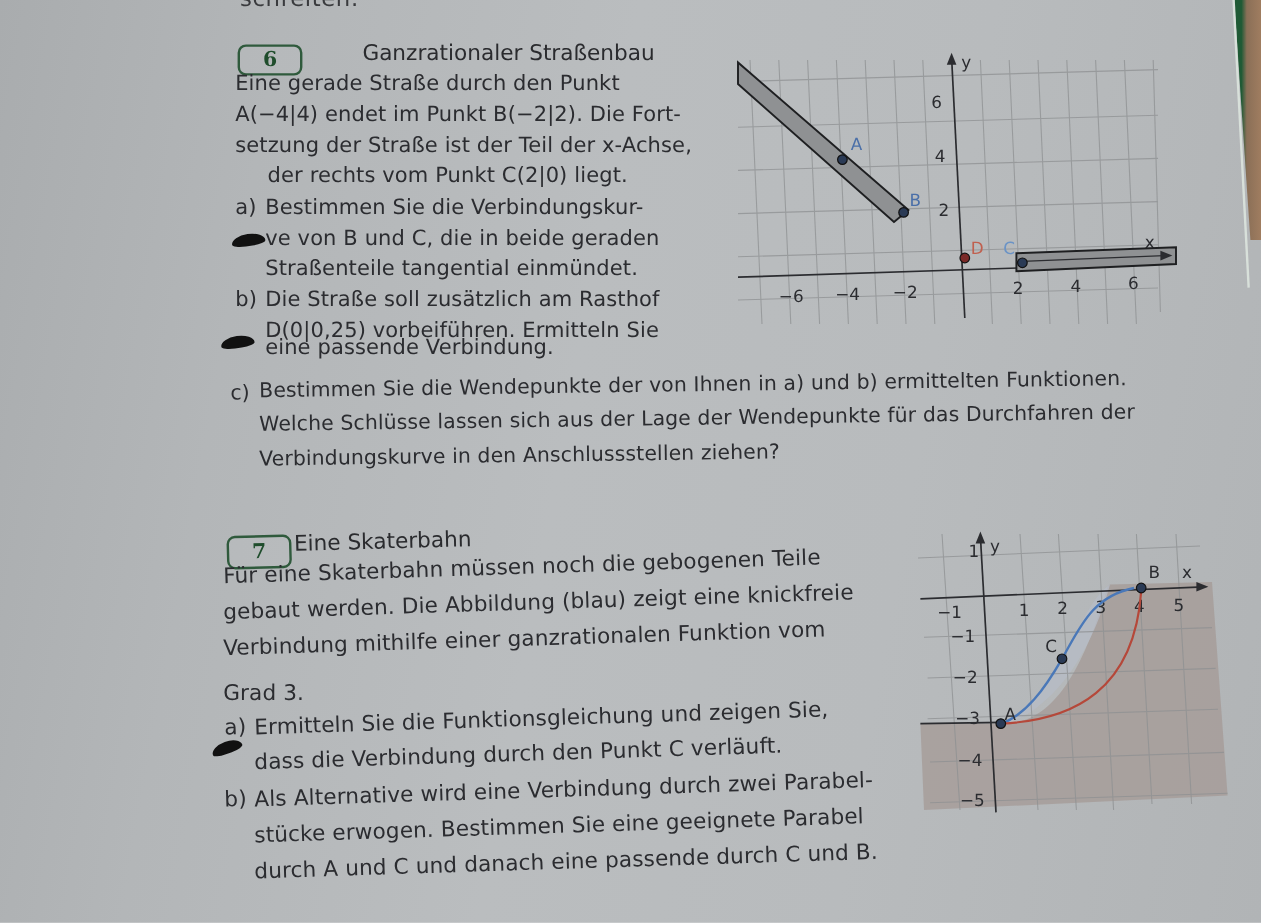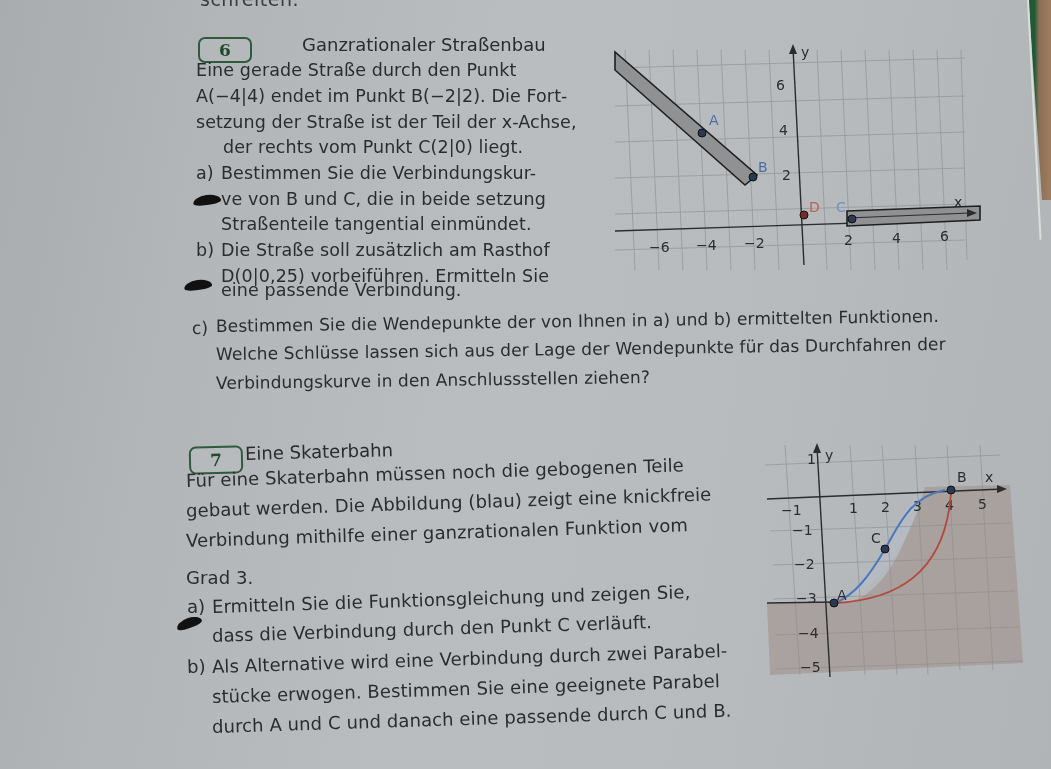--- a/index.html
+++ b/index.html
@@ -51,21 +51,21 @@
   <div class="task-title" style="left:254px; top:34px;margin-left:48px;">Ganzrationaler Straßenbau</div>
 
   <div class="line" style="left:196px; top:60px;">Eine gerade Straße durch den Punkt</div>
   <div class="line" style="left:196px; top:86px;">A(−4|4) endet im Punkt B(−2|2). Die Fort-</div>
   <div class="line" style="left:196px; top:112px;">setzung der Straße ist der Teil der x-Achse,</div>
   <div class="line" style="left:196px; top:137px;margin-left:27px;">der rechts vom Punkt C(2|0) liegt.</div>
 
   <div class="line" style="left:196px; top:163px;">a)</div>
   <div class="line" style="left:221px; top:163px;text-align:right;">Bestimmen Sie die Verbindungskur-</div>
   <div class="marker" style="left:193px; top:195px;"></div>
-  <div class="line" style="left:221px; top:189px;">ve von B und C, die in beide setzung</div>
+  <div class="line" style="left:221px; top:189px;">ve von B und C, die in beide geraden</div>
   <div class="line" style="left:221px; top:214px;">Straßenteile tangential einmündet.</div>
 
   <div class="line" style="left:196px; top:240px;">b)</div>
   <div class="line" style="left:221px; top:240px;">Die Straße soll zusätzlich am Rasthof</div>
   <div class="marker" style="left:184px; top:280px;"></div>
   <div class="line" style="left:221px; top:266px;text-align:center;">D(0|0,25) vorbeiführen. Ermitteln Sie</div>
   <div class="line" style="left:221px; top:280px;">eine passende Verbindung.</div>
 
   <div class="line small" style="left:192px; top:318px; transform:rotate(-0.8deg); transform-origin:left;">c)</div>
   <div class="line small" style="left:216px; top:316px; transform:rotate(-0.8deg); transform-origin:left;">Bestimmen Sie die Wendepunkte der von Ihnen in a) und b) ermittelten Funktionen.</div>

